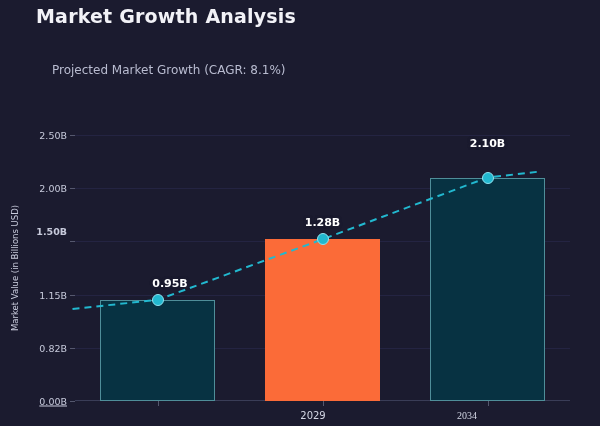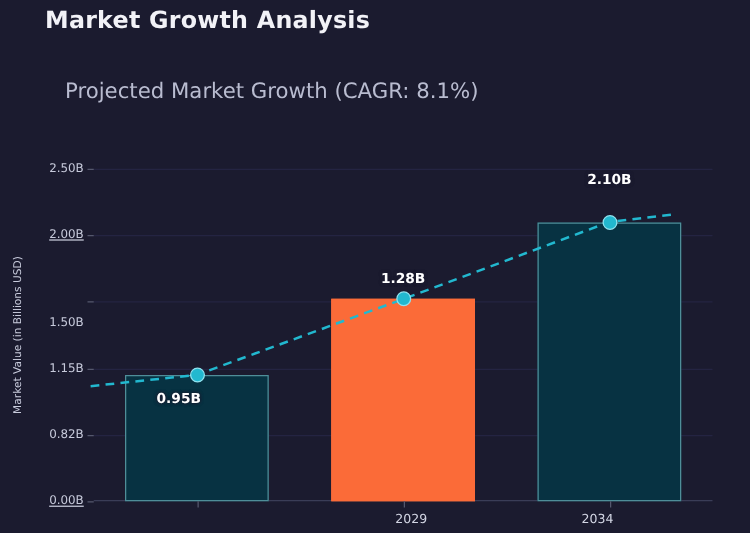--- a/index.html
+++ b/index.html
@@ -11,21 +11,21 @@
   }
   .page { position:relative; width:600px; height:426px;border-radius:23px; }
 
   .chart-title {
     position:absolute; left:36px; top:5px;
     font-size:19px; font-weight:bold; color:#f2f2f7;
     letter-spacing:.2px;
   }
   .chart-subtitle {
     position:absolute; left:52px; top:63px;
-    font-size:17px; color:#b9bcd0; font-weight:normal;
+    font-size:12px; color:#b9bcd0; font-weight:normal;
   }
 
   
   .plot {
     position:absolute;
     left:75px; top:135px;
     width:495px; height:266px;
   }
 
   .gridline {
@@ -114,48 +114,48 @@
         <div class="gridline" style="top: 53.2px;"></div>
         <div class="gridline" style="top: 0px;"></div>
       </div>
     <div id="ytick-layer">
         <div class="ytick-label" style="top: 266px; text-decoration: underline;">0.00B</div>
         <div class="ytick-mark" style="top: 266px;"></div>
         <div class="ytick-label" style="top: 212.8px;">0.82B</div>
         <div class="ytick-mark" style="top: 212.8px;"></div>
         <div class="ytick-label" style="top: 159.6px;">1.15B</div>
         <div class="ytick-mark" style="top: 159.6px;"></div>
-        <div class="ytick-label" style="top: 123px;">1.50B</div>
+        <div class="ytick-label" style="top: 96px; font-weight: bold;">1.50B</div>
         <div class="ytick-mark" style="top: 106.4px;"></div>
-        <div class="ytick-label" style="top: 53.2px; text-decoration: underline;">2.00B</div>
+        <div class="ytick-label" style="top: 53.2px;">2.00B</div>
         <div class="ytick-mark" style="top: 53.2px;"></div>
         <div class="ytick-label" style="top: 0px;">2.50B</div>
         <div class="ytick-mark" style="top: 0px;"></div>
       </div>
     <div id="bar-layer">
         <div class="bar teal" style="left: 25px; width: 115px; height: 101.08px;"></div>
         <div class="bar orange" style="left: 190px; width: 115px; height: 161.728px;"></div>
         <div class="bar teal" style="left: 355px; width: 115px; height: 223.44px;"></div>
       </div>
     <svg class="trend" id="trend-layer" viewBox="0 0 495 266" preserveAspectRatio="none">
         <polyline points="-2.5,173.92000000000002 82.5,164.92000000000002 247.5,104.27199999999999 412.5,42.559999999999974 464.5,36.559999999999974" fill="none" stroke="#22b8cf" stroke-width="2" stroke-dasharray="7 5"></polyline>
       </svg>
     <div id="marker-layer">
         <div style="position: absolute; left: 76.5px; top: 158.92px; width: 12px; height: 12px; border-radius: 50%; background: rgb(34, 184, 207); border: 1px solid rgb(143, 227, 240);"></div>
         <div style="position: absolute; left: 241.5px; top: 98.272px; width: 12px; height: 12px; border-radius: 50%; background: rgb(34, 184, 207); border: 1px solid rgb(143, 227, 240);"></div>
         <div style="position: absolute; left: 406.5px; top: 36.56px; width: 12px; height: 12px; border-radius: 50%; background: rgb(34, 184, 207); border: 1px solid rgb(143, 227, 240);"></div>
       </div>
     <div id="label-layer">
-        <div class="datalabel" style="left: 68px; top: 154.92px; margin-top: 35px;">0.95B</div>
+        <div class="datalabel" style="left: 95px; top: 154.92px;">0.95B</div>
         <div class="datalabel" style="left: 247.5px; top: 94.272px;">1.28B</div>
         <div class="datalabel" style="left: 412.5px; top: 15px;">2.10B</div>
       </div>
     <div id="xtick-layer">
         <div class="xtick-mark" style="left: 82.5px;"></div>
         <div class="xlabel" style="left: 81px; margin-top: 48px;">2024</div>
         <div class="xtick-mark" style="left: 247.5px;"></div>
-        <div class="xlabel" style="left: 254px;">2029</div>
+        <div class="xlabel" style="left: 238px;">2029</div>
         <div class="xtick-mark" style="left: 412.5px;"></div>
-        <div class="xlabel" style="left: 403px;">2034</div>
+        <div class="xlabel" style="left: 392px; font-family: Liberation Serif, serif;">2034</div>
       </div>
   </div>
 
 </div>
 
 </body></html>

